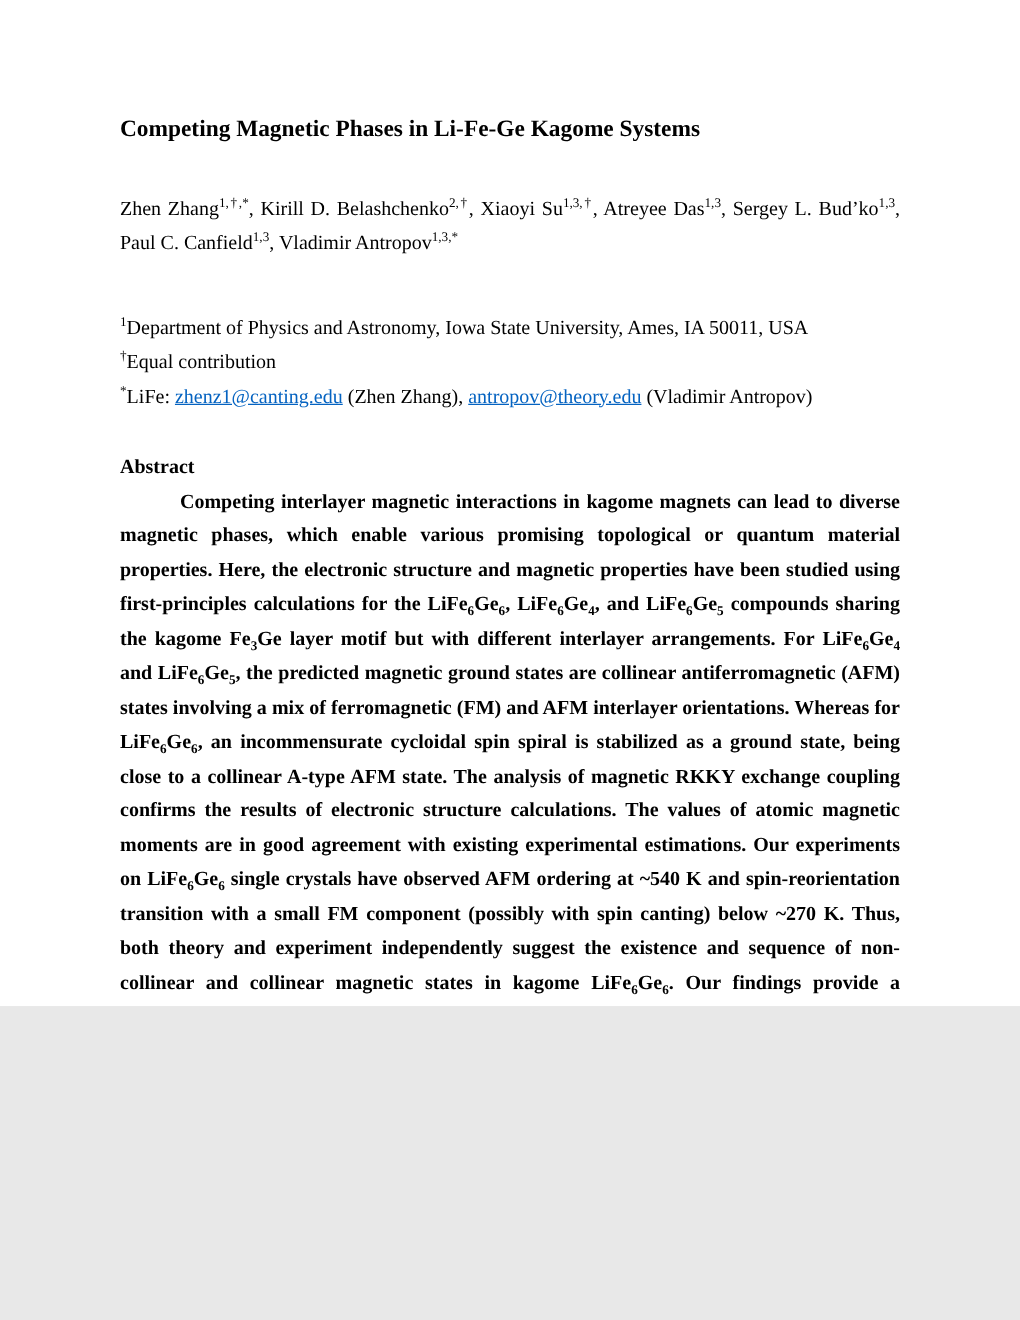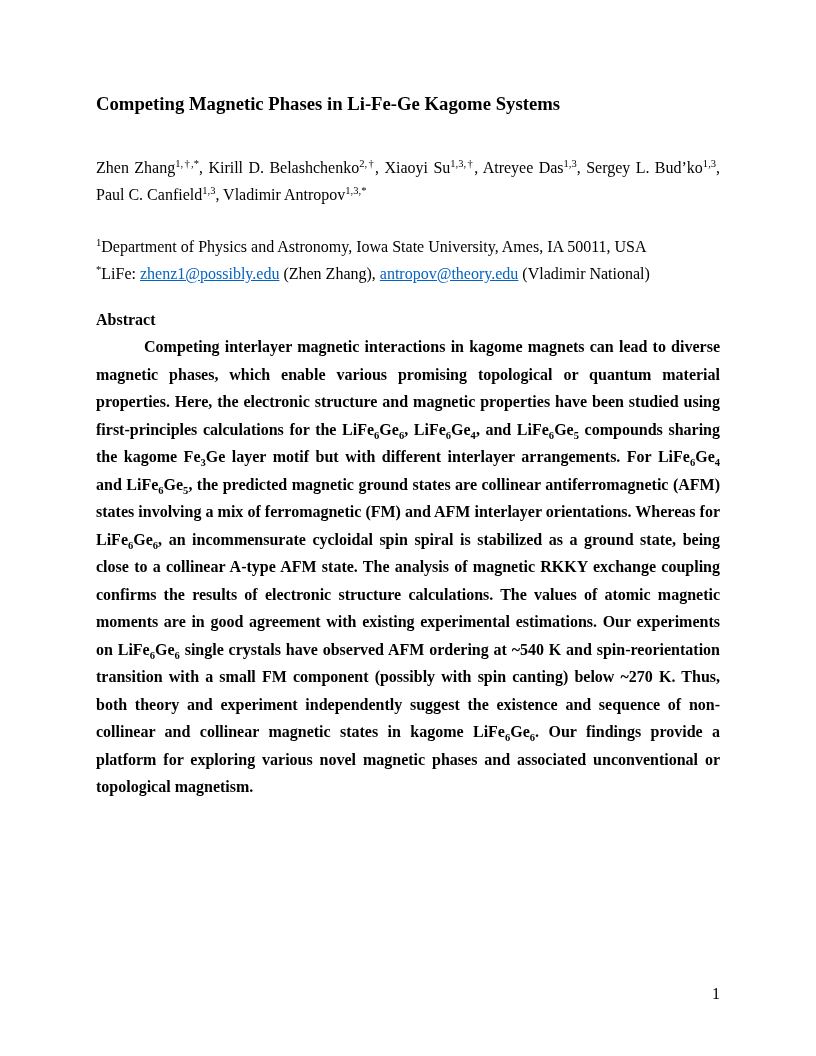--- a/index.html
+++ b/index.html
@@ -1,19 +1,19 @@
 <!DOCTYPE html>
 <html style="--link-color: #0563C1;"><head>
 <meta charset="utf-8">
 <style>
   html, body { margin: 0; padding: 0; background: #e8e8e8; }
   .page {
     position: relative;
     width: 816px;
-    height: 1056px;
+    height: 805px;
     margin: 0 auto;
     background: #ffffff;
     font-family: "Liberation Serif", "DejaVu Serif", serif;
     font-size: 16px;
     color: #000000;
     overflow: hidden;
   }
   .content {
     position: absolute;
     left: 96px;
@@ -22,26 +22,26 @@
   }
   p { margin: 0; line-height: 27.5px; }
   .title {
     font-size: 18.7px;
     font-weight: bold;
     line-height: 27.5px;
     margin-bottom: 36px;
   }
   .authors {
     text-align: justify;
-    margin-bottom: 24px;
+    margin-bottom: 40px;
   }
   .affiliations p { text-align: justify; }
   .abstract-heading {
     font-weight: bold;
-    margin-top: 18px;
+    margin-top: 29px;
   }
   .abstract-body {
     text-align: justify;
     text-indent: 48px;
     font-weight: bold;
   }
   .affiliations { margin-top: 0; }
   sup, sub {
     font-size: 66%;
     line-height: 0;
@@ -64,21 +64,22 @@
 
 <div class="page" style="background: rgb(255, 255, 255); color: rgb(0, 0, 0);">
   <div class="content">
 
     <p class="title">Competing Magnetic Phases in Li-Fe-Ge Kagome Systems</p>
 
     <p class="authors"><span>Zhen Zhang</span><sup>1,†,*</sup><span>, Kirill D. Belashchenko</span><sup>2,†</sup><span>, Xiaoyi Su</span><sup>1,3,†</sup><span>, Atreyee Das</span><sup>1,3</sup><span>, Sergey L. Bud’ko</span><sup>1,3</sup><span>, Paul C. Canfield</span><sup>1,3</sup><span>, Vladimir Antropov</span><sup>1,3,*</sup></p>
 
     <div class="affiliations">
       <p><sup>1</sup><span>Department of Physics and Astronomy, Iowa State University, Ames, IA 50011, USA</span></p>
-      <p><sup>*</sup><span>LiFe: </span><a class="link" href="#">zhenz1@possibly.edu</a><span> (Zhen Zhang), </span><a class="link" href="#">antropov@theory.edu</a><span> (Vladimir National)</span></p>
+      <p><sup>†</sup><span>Equal contribution</span></p>
+      <p><sup>*</sup><span>LiFe: </span><a class="link" href="#">zhenz1@canting.edu</a><span> (Zhen Zhang), </span><a class="link" href="#">antropov@theory.edu</a><span> (Vladimir Antropov)</span></p>
     </div>
 
     <p class="abstract-heading">Abstract</p>
 
     <p class="abstract-body"><span>Competing interlayer magnetic interactions in kagome magnets can lead to diverse magnetic phases, which enable various promising topological or quantum material properties. Here, the electronic structure and magnetic properties have been studied using first-principles calculations for the LiFe</span><sub>6</sub><span>Ge</span><sub>6</sub><span>, LiFe</span><sub>6</sub><span>Ge</span><sub>4</sub><span>, and LiFe</span><sub>6</sub><span>Ge</span><sub>5</sub><span> compounds sharing the kagome Fe</span><sub>3</sub><span>Ge layer motif but with different interlayer arrangements. For LiFe</span><sub>6</sub><span>Ge</span><sub>4</sub><span> and LiFe</span><sub>6</sub><span>Ge</span><sub>5</sub><span>, the predicted magnetic ground states are collinear antiferromagnetic (AFM) states involving a mix of ferromagnetic (FM) and AFM interlayer orientations. Whereas for LiFe</span><sub>6</sub><span>Ge</span><sub>6</sub><span>, an incommensurate cycloidal spin spiral is stabilized as a ground state, being close to a collinear A-type AFM state. The analysis of magnetic RKKY exchange coupling confirms the results of electronic structure calculations. The values of atomic magnetic moments are in good agreement with existing experimental estimations. Our experiments on LiFe</span><sub>6</sub><span>Ge</span><sub>6</sub><span> single crystals have observed AFM ordering at ~540 K and spin-reorientation transition with a small FM component (possibly with spin canting) below ~270 K. Thus, both theory and experiment independently suggest the existence and sequence of non-collinear and collinear magnetic states in kagome LiFe</span><sub>6</sub><span>Ge</span><sub>6</sub><span>. Our findings provide a platform for exploring various novel magnetic phases and associated unconventional or topological magnetism.</span></p>
 
   </div>
 
   <div class="page-number">1</div>
 </div>

